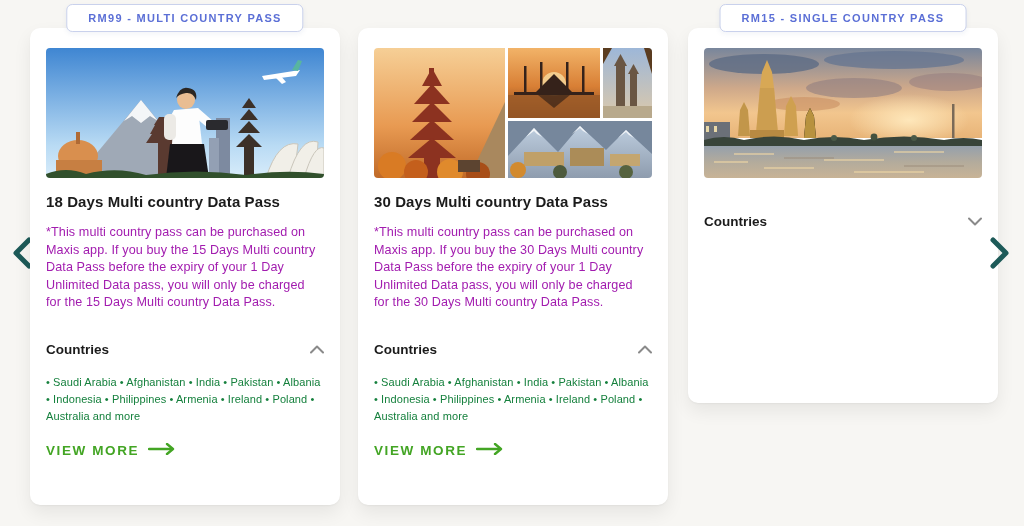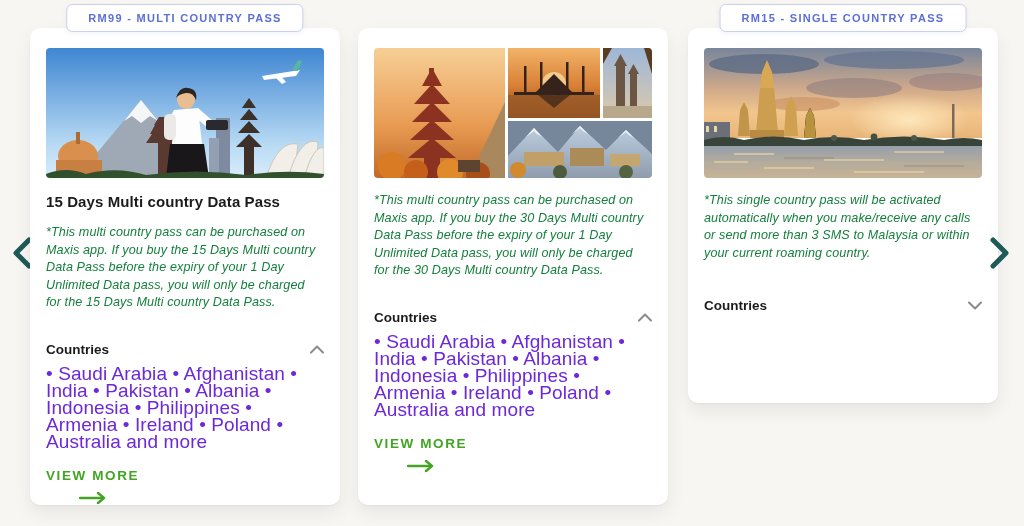--- a/index.html
+++ b/index.html
@@ -38,41 +38,41 @@
   }
 
   .card-body{padding:20px 16px 0 16px;}
   .card-image{
     width:278px;height:130px;border-radius:4px;overflow:hidden;display:block;
   }
   .card-image svg{display:block;}
 
   .title{font-size:15px;font-weight:bold;color:#1b1b1b;margin:15px 0 0 0;letter-spacing:.1px;}
   .desc{
-    font-style:italic;font-size:12.6px;line-height:17.5px;color:#15803d;
+    font-size:12.6px;line-height:17.5px;color:#a21caf;
     margin:14px 2px 0 0;letter-spacing:.1px;
   }
 
   .countries-row{
     display:flex;justify-content:space-between;align-items:center;
     cursor:pointer;user-select:none;
   }
   .countries-row.expanded{margin-top:30px;}
   .countries-row.collapsed{margin-top:30px;}
   .countries-label{font-size:13.5px;font-weight:bold;color:#1b1b1b;}
   .chev{display:flex;align-items:center;}
 
   .countries-list{
-    font-size:19px;line-height:17px;color:#6d28d9;margin-top:8px;letter-spacing:.1px;
+    font-size:11px;line-height:17px;color:#15803d;margin-top:17px;letter-spacing:.1px;
   }
 
   .view-more{
     display:inline-flex;align-items:center;gap:9px;margin-top:18px;
     color:#43a524;font-weight:bold;font-size:13.5px;letter-spacing:1.6px;
-    cursor:pointer;text-decoration:none;flex-direction:column;
+    cursor:pointer;text-decoration:none;
   }
 </style>
 </head>
 <body>
 
 <div class="stage">
 
   <button class="nav-arrow nav-prev">
     <span>
       <svg width="22" height="32" viewBox="0 0 22 32">
@@ -137,21 +137,21 @@
           <polygon points="128,62 152,60 156,96 126,96" fill="#fdfdfd"></polygon>
           <polygon points="152,60 168,74 162,80 150,70" fill="#fdfdfd"></polygon>
           <polygon points="128,62 118,80 124,84 132,70" fill="#fdfdfd"></polygon>
           <polygon points="124,96 158,96 163,130 120,130" fill="#19171a"></polygon>
           <rect x="118" y="66" width="12" height="26" rx="5" fill="#eceae6"></rect>
           <rect x="160" y="72" width="22" height="10" rx="2" fill="#2a2a2e"></rect>
 
           <path d="M0 126 Q20 118 40 126 Q70 118 100 127 Q150 120 200 127 Q240 121 278 126 L278 130 L0 130 Z" fill="#31502c"></path>
         </svg>
       </span>
-      <h3 class="title">15 Days Multi country Data Pass</h3>
+      <h3 class="title">18 Days Multi country Data Pass</h3>
       <p class="desc">*This multi country pass can be purchased on Maxis app. If you buy the 15 Days Multi country Data Pass before the expiry of your 1 Day Unlimited Data pass, you will only be charged for the 15 Days Multi country Data Pass.</p>
       <div class="countries-row expanded">
         <span class="countries-label">Countries</span>
         <span class="chev">
           <svg width="14" height="9" viewBox="0 0 14 9">
               <polyline points="1,7.5 7,1.5 13,7.5" fill="none" stroke="#8a8a8a" stroke-width="2" stroke-linecap="round" stroke-linejoin="round"></polyline>
             </svg>
         </span>
       </div>
       <div class="countries-list">• Saudi Arabia • Afghanistan • India • Pakistan • Albania • Indonesia • Philippines • Armenia • Ireland • Poland • Australia and more</div>
@@ -248,20 +248,21 @@
             <polygon points="244,90 252,82 260,90 255,87 252,84 248,87" fill="#f2f5f8"></polygon>
             <rect x="150" y="104" width="40" height="14" fill="#c0a068"></rect>
             <rect x="196" y="100" width="34" height="18" fill="#ab8c58"></rect>
             <rect x="236" y="106" width="30" height="12" fill="#c4a670"></rect>
             <circle cx="144" cy="122" r="8" fill="#d28a2e"></circle>
             <circle cx="186" cy="124" r="7" fill="#4d5a3c"></circle>
             <circle cx="252" cy="124" r="7" fill="#56633f"></circle>
           </g>
         </svg>
       </span>
+      <h3 class="title">30 Days Multi country Data Pass</h3>
       <p class="desc">*This multi country pass can be purchased on Maxis app. If you buy the 30 Days Multi country Data Pass before the expiry of your 1 Day Unlimited Data pass, you will only be charged for the 30 Days Multi country Data Pass.</p>
       <div class="countries-row expanded">
         <span class="countries-label">Countries</span>
         <span class="chev">
           <svg width="14" height="9" viewBox="0 0 14 9">
               <polyline points="1,7.5 7,1.5 13,7.5" fill="none" stroke="#8a8a8a" stroke-width="2" stroke-linecap="round" stroke-linejoin="round"></polyline>
             </svg>
         </span>
       </div>
       <div class="countries-list">• Saudi Arabia • Afghanistan • India • Pakistan • Albania • Indonesia • Philippines • Armenia • Ireland • Poland • Australia and more</div>
@@ -334,21 +335,20 @@
               <line x1="190" y1="104" x2="240" y2="104"></line>
             <line x1="150" y1="124" x2="220" y2="124"></line>
               <line x1="10" y1="114" x2="44" y2="114"></line>
           </g>
           <g stroke="#9a8a78" stroke-width="1.4" opacity="0.6">
             <line x1="80" y1="110" x2="130" y2="110"></line>
               <line x1="200" y1="118" x2="260" y2="118"></line>
           </g>
         </svg>
       </span>
-      <p class="desc">*This single country pass will be activated automatically when you make/receive any calls or send more than 3 SMS to Malaysia or within your current roaming country.</p>
       <div class="countries-row collapsed" style="margin-top:36px;">
         <span class="countries-label">Countries</span>
         <span class="chev">
           <svg width="14" height="9" viewBox="0 0 14 9">
               <polyline points="1,1.5 7,7.5 13,1.5" fill="none" stroke="#8a8a8a" stroke-width="2" stroke-linecap="round" stroke-linejoin="round"></polyline>
             </svg>
         </span>
       </div>
     </div>
   </div>

